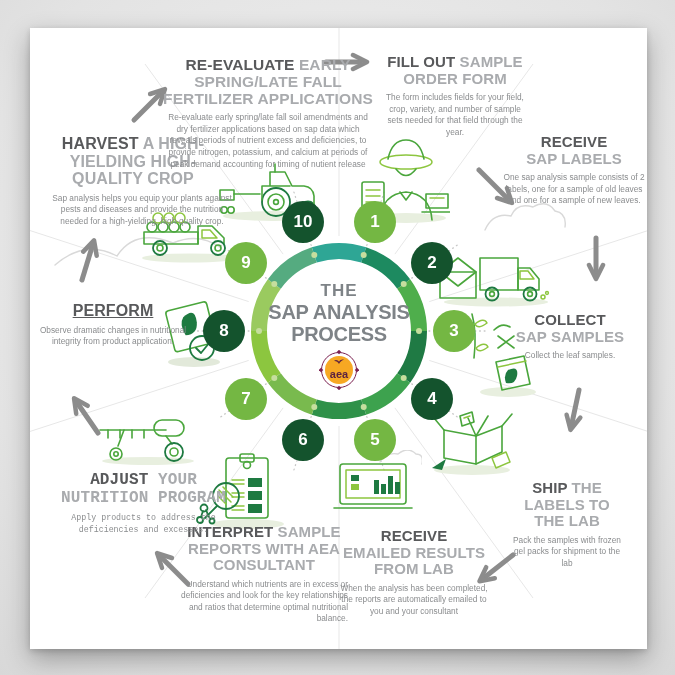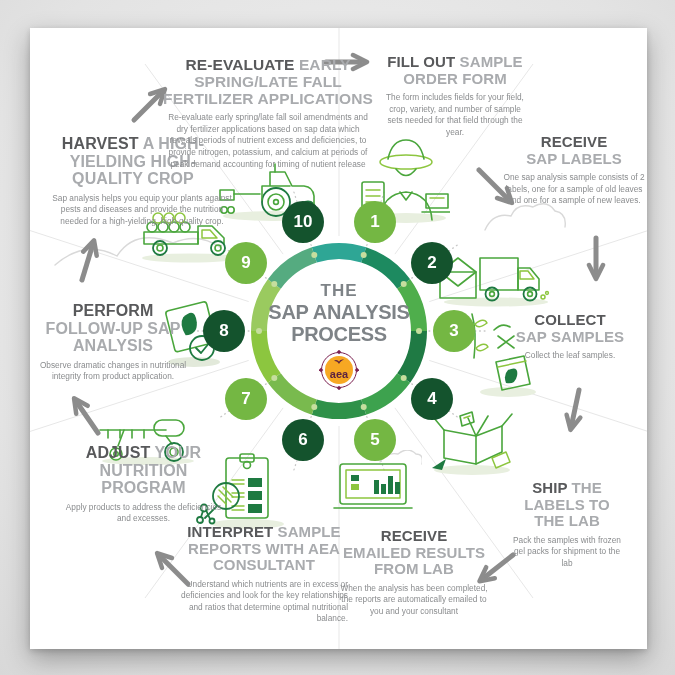--- a/index.html
+++ b/index.html
@@ -35,22 +35,22 @@
   .t{font-weight:bold;color:#58595b;font-size:15px;line-height:1.1;letter-spacing:.1px;}
   .t .lt{color:#a9abae;}
   .stack .dk{display:block;}
   .d{margin:5px auto 0 auto;font-size:8.3px;line-height:1.4;color:#8a8c8e;}
   #sb1{left:340px;top:26px;width:170px;}  #sb1 .d{width:146px;}
   #sb2{left:468px;top:106px;width:152px;} #sb2 .d{width:150px;}
   #sb3{left:475px;top:284px;width:130px;} #sb3 .d{width:120px;}
   #sb4{left:477px;top:452px;width:120px;} #sb4 .d{width:115px;}
   #sb5{left:308px;top:500px;width:152px;} #sb5 .d{width:150px;}
   #sb6{left:150px;top:496px;width:168px;} #sb6 .d{width:168px;text-align:right;}
-  #sb7{left:26px;top:416px;width:175px;}  #sb7 .d{width:160px;} #sb7 .t{font-size:16px;}
-  #sb8{left:8px;top:274px;width:150px;}   #sb8 .d{width:148px;} #sb8 .t{font-size:16px;}
+  #sb7{left:26px;top:444px;width:175px;font-family:Liberation Mono, monospace;}  #sb7 .d{width:160px;} #sb7 .t{font-size:16px;}
+  #sb8{left:8px;top:274px;width:150px;}   #sb8 .d{width:148px;} #sb8 .t{font-size:16px;text-decoration:underline;}
   #sb9{left:5px;top:107px;width:196px;}   #sb9 .d{width:190px;margin-left:12px;} #sb9 .t{font-size:16px;}
   #sb10{left:126px;top:28px;width:224px;} #sb10 .d{width:208px;} #sb10 .t{font-size:15.5px;}
   
   #il10{left:188px;top:132px;} #il1{left:330px;top:104px;} #il2{left:408px;top:214px;}
   #il3{left:436px;top:278px;}  #il4{left:396px;top:366px;} #il5{left:300px;top:422px;}
   #il6{left:166px;top:422px;}  #il7{left:66px;top:386px;}  #il8{left:128px;top:268px;}
   #il9{left:108px;top:172px;}
 </style>
 </head>
 <body>
@@ -315,21 +315,21 @@
   </div>
   <div class="step" id="sb6">
     <div class="t"><span class="dk">INTERPRET</span> <span class="lt">SAMPLE REPORTS WITH AEA CONSULTANT</span></div>
     <div class="d">Understand which nutrients are in excess or deficiencies and look for the key relationships and ratios that determine optimal nutritional balance.</div>
   </div>
   <div class="step" id="sb7">
     <div class="t"><span class="dk">ADJUST</span> <span class="lt">YOUR NUTRITION PROGRAM</span></div>
     <div class="d">Apply products to address the deficiencies and excesses.</div>
   </div>
   <div class="step stack" id="sb8">
-    <div class="t"><span class="dk">PERFORM</span> <span class="lt">FOLLOW-UP SAP ANALYSIS</span></div>
+    <div class="t"><span class="dk">PERFORM</span> </div>
     <div class="d">Observe dramatic changes in nutritional integrity from product application.</div>
   </div>
   <div class="step" id="sb9">
     <div class="t"><span class="dk">HARVEST</span> <span class="lt">A HIGH-YIELDING HIGH-QUALITY CROP</span></div>
     <div class="d">Sap analysis helps you equip your plants against pests and diseases and provide the nutrition needed for a high-yielding, high-quality crop.</div>
   </div>
   <div class="step" id="sb10">
     <div class="t"><span class="dk">RE-EVALUATE</span> <span class="lt">EARLY SPRING/LATE FALL FERTILIZER APPLICATIONS</span></div>
     <div class="d">Re-evaluate early spring/late fall soil amendments and dry fertilizer applications based on sap data which reveals periods of nutrient excess and deficiencies, to provide nitrogen, potassium, and calcium at periods of peak demand accounting for timing of nutient release</div>
   </div>

